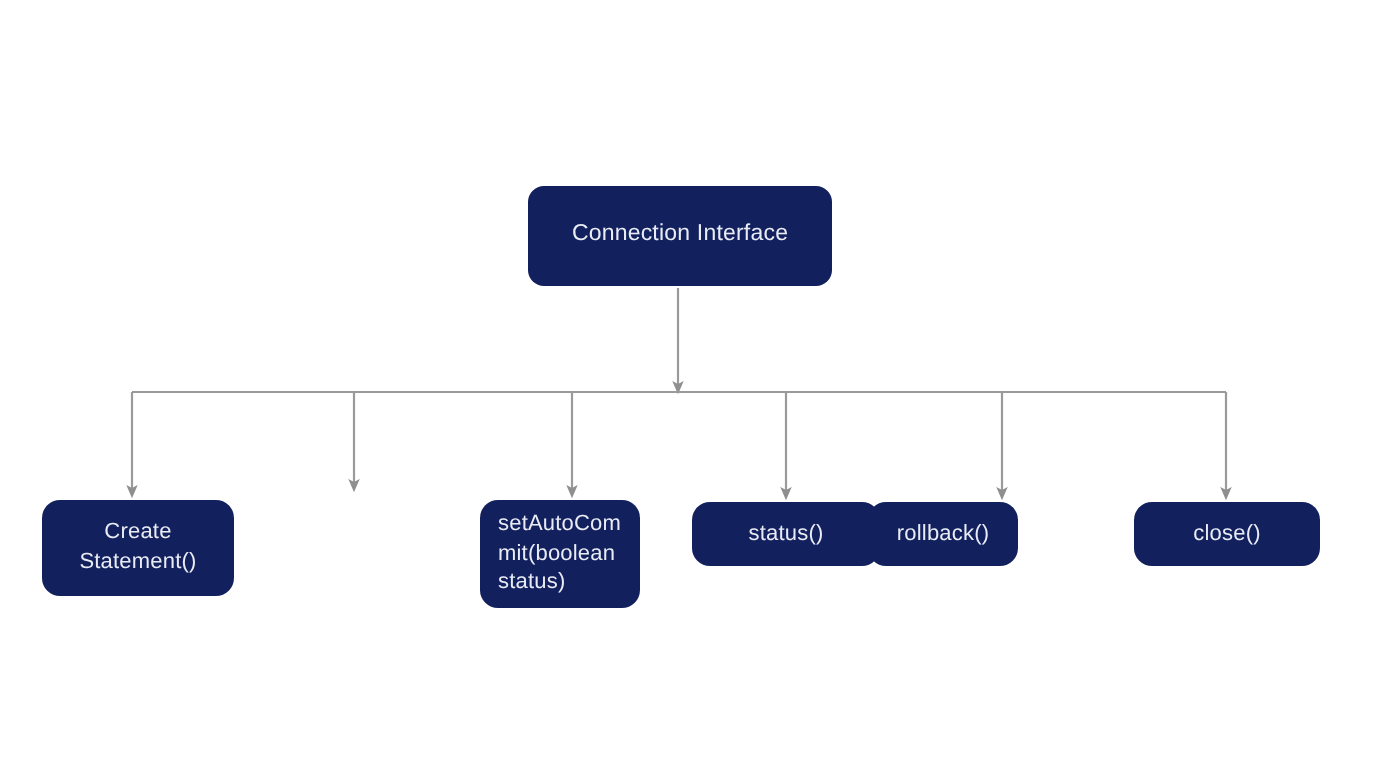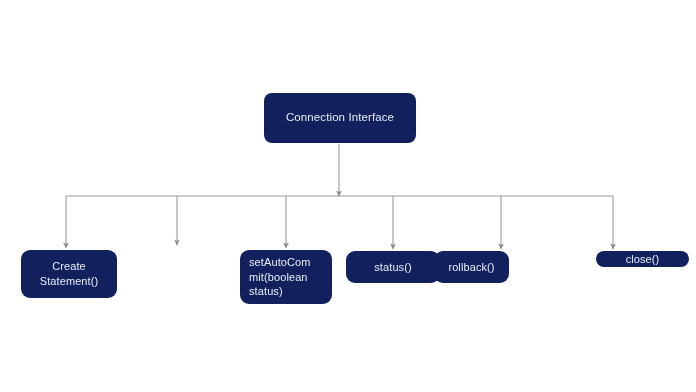--- a/index.html
+++ b/index.html
@@ -59,43 +59,43 @@
   }
   .leaf-1 {
     left: 130px;
     top: 247px;
     width: 94px;
     height: 86px;
   }
   .leaf-2 {
     left: 240px;
     top: 250px;
-    width: 92px;
+    width: 80px;
     height: 54px;
     justify-content: flex-start;
     text-align: left;
     padding-left: 9px;
   }
   .leaf-3 {
     left: 346px;
     top: 251px;
     width: 94px;
     height: 32px;
   }
   .leaf-4 {
     left: 434px;
     top: 251px;
     width: 75px;
     height: 32px;
   }
   .leaf-5 {
-    left: 596px;
+    left: 567px;
     top: 251px;
     width: 93px;
-    height: 16px;
+    height: 32px;
   }
   .node-label {
     display: block;
     white-space: pre-line;
   }
 </style>
 </head>
 <body>
 
 <div id="canvas">

